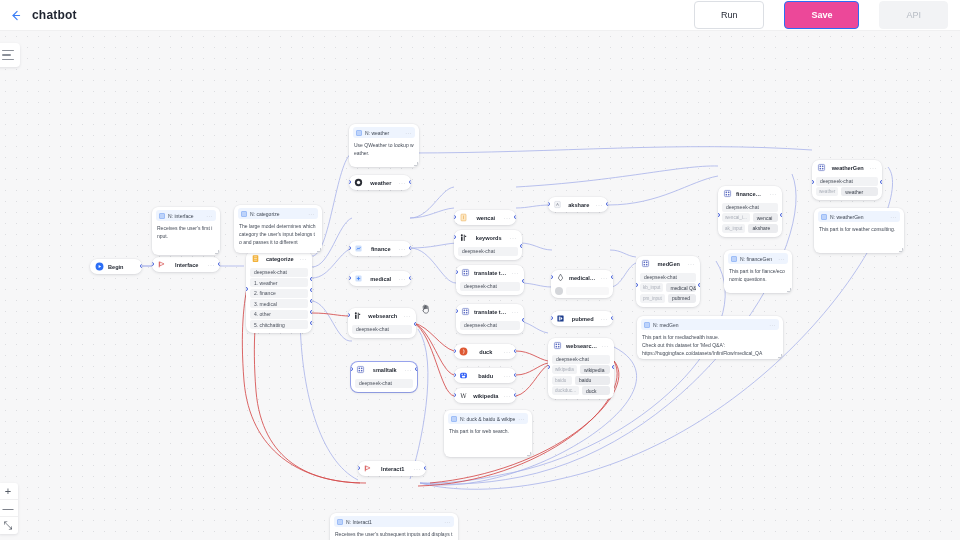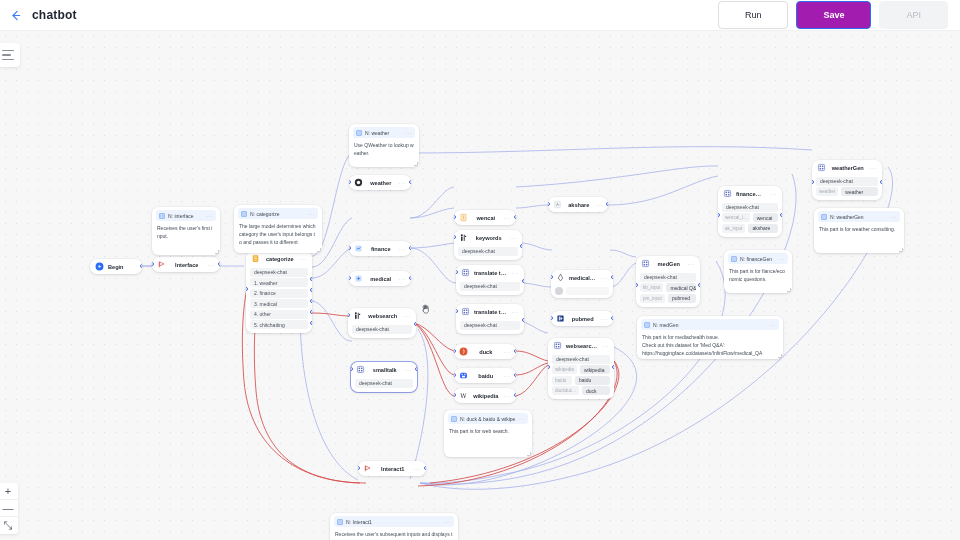--- a/index.html
+++ b/index.html
@@ -17,23 +17,23 @@
     background:#ffffff; display:flex; align-items:center;
     border-bottom:1px solid #f0f0f1; z-index:50;
   }
   .back-arrow{ margin-left:6px; width:18px; height:18px; display:flex;
     align-items:center; justify-content:center; color:#3b7ef5; cursor:pointer;}
   .app-title{ margin-left:8px; font-size:12px; font-weight:700; letter-spacing:.2px;}
   .topbar-actions{ margin-left:auto; display:flex; align-items:center; gap:8px; padding-right:12px;}
   .btn{
     height:28px; min-width:38px; padding:0 26px; border-radius:4px;
     font-size:9px; display:flex; align-items:center; justify-content:center;
-    cursor:pointer; border:1px solid #dcdfe4; background:#fff; color:#1f2430;
-  }
-  .btn.primary{ background:#a21caf; border-color:#2b6ef6; color:#fff; font-weight:600;}
+    cursor:pointer; border:1px solid #dcdfe4; background:#fff; color:#1f2430;margin-left:12px;
+  }
+  .btn.primary{ background:#ec4899; border-color:#2b6ef6; color:#fff; font-weight:600;}
   .btn.ghost{ background:#f2f3f5; border-color:#f2f3f5; color:#b7bcc4;}
 
   
   .canvas{
     position:absolute; left:0; top:31px; width:960px; height:509px;
     background-color:#f7f7f8;
     background-image:radial-gradient(#dcdde0 0.6px, transparent 0.6px);
     background-size:11px 11px;
     overflow:hidden;
   }

